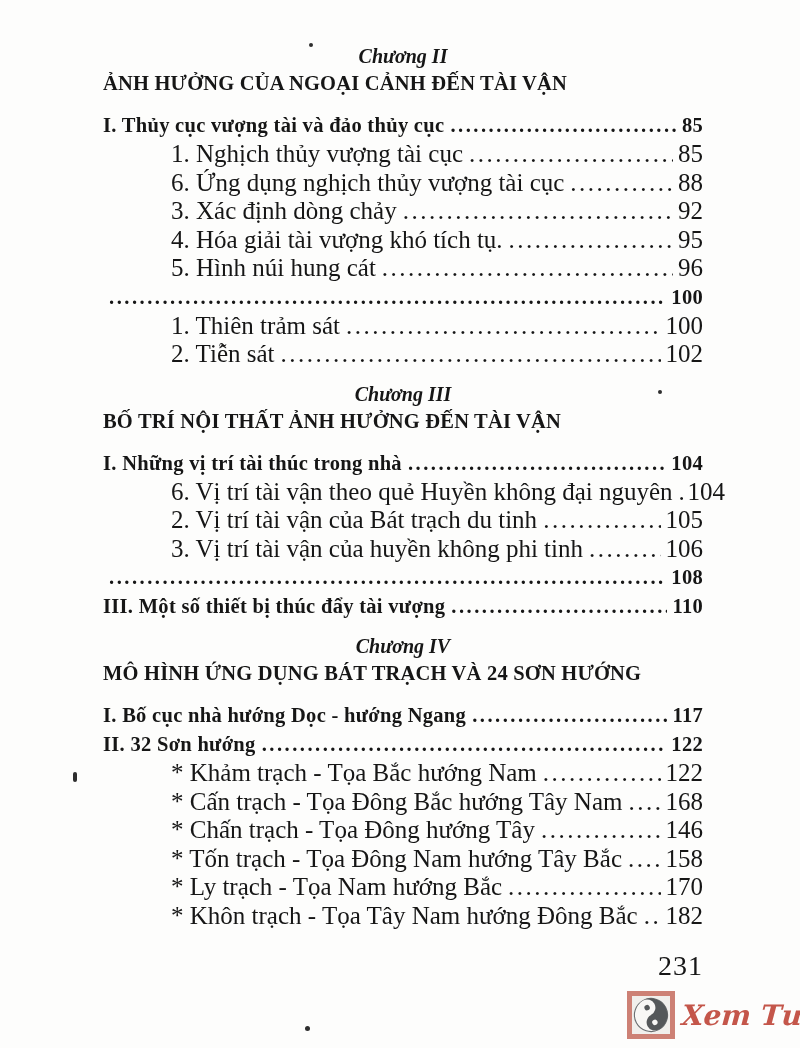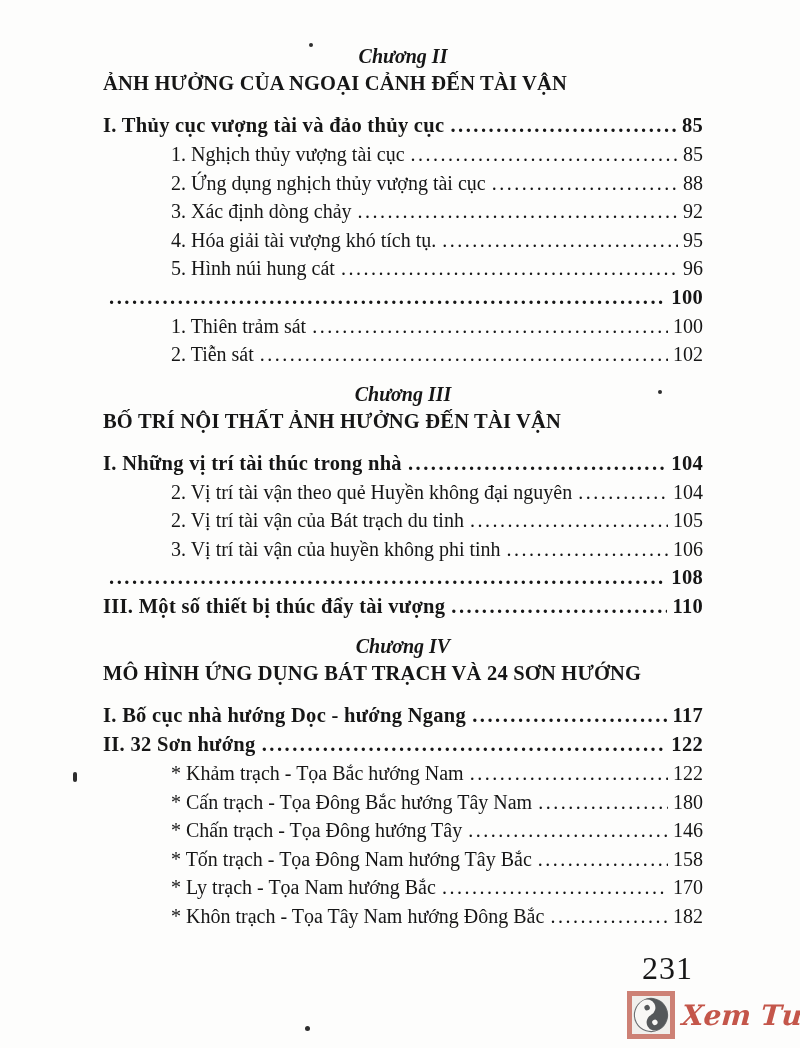--- a/index.html
+++ b/index.html
@@ -34,45 +34,45 @@
   }
   .entries { margin-top: 15px; }
   .row { display: flex; align-items: baseline; }
   .row.section {
     font-weight: bold;
     font-size: 20.5px;
     line-height: 29px;
     letter-spacing: 0.3px;
   }
   .row.item {
-    font-size: 20px;
+    font-size: 25px;
     line-height: 28.5px;
     padding-left: 68px;
   }
   .txt { flex: 0 0 auto; white-space: nowrap; }
   .leader {
     flex: 1 1 auto;
     overflow: hidden;
     white-space: nowrap;
     letter-spacing: 2.5px;
     margin-left: 6px;
     margin-right: 5px;
     min-width: 4px;
   }
   .leader::after {
     content: "..........................................................................................................";
   }
   .pg { flex: 0 0 auto; }
   .folio {
     position: absolute;
     top: 950px;
-    left: 93px;
+    left: 103px;
     width: 600px;
     text-align: right;
-    font-size: 32px;
+    font-size: 28px;
     letter-spacing: 1px;
   }
   .watermark {
     position: absolute;
     left: 627px; top: 991px;
     display: flex;
     align-items: center;
     gap: 7px;
   }
   .wm-icon {
@@ -108,21 +108,21 @@
           <span class="txt">I. Thủy cục vượng tài và đảo thủy cục</span>
           <span class="leader"></span>
           <span class="pg">85</span>
         </div>
         <div class="row item">
           <span class="txt">1. Nghịch thủy vượng tài cục</span>
           <span class="leader"></span>
           <span class="pg">85</span>
         </div>
         <div class="row item">
-          <span class="txt">2. Ứng dụng nghịch thủy vượng tài cục</span>
+          <span class="txt">6. Ứng dụng nghịch thủy vượng tài cục</span>
           <span class="leader"></span>
           <span class="pg">88</span>
         </div>
         <div class="row item">
           <span class="txt">3. Xác định dòng chảy</span>
           <span class="leader"></span>
           <span class="pg">92</span>
         </div>
         <div class="row item">
           <span class="txt">4. Hóa giải tài vượng khó tích tụ.</span>
@@ -153,21 +153,21 @@
     <section class="chapter">
       <div class="ch-label">Chương III</div>
       <div class="ch-title">BỐ TRÍ NỘI THẤT ẢNH HƯỞNG ĐẾN TÀI VẬN</div>
       <div class="entries">
         <div class="row section">
           <span class="txt">I. Những vị trí tài thúc trong nhà</span>
           <span class="leader"></span>
           <span class="pg">104</span>
         </div>
         <div class="row item">
-          <span class="txt">2. Vị trí tài vận theo quẻ Huyền không đại nguyên</span>
+          <span class="txt">6. Vị trí tài vận theo quẻ Huyền không đại nguyên</span>
           <span class="leader"></span>
           <span class="pg">104</span>
         </div>
         <div class="row item">
           <span class="txt">2. Vị trí tài vận của Bát trạch du tinh</span>
           <span class="leader"></span>
           <span class="pg">105</span>
         </div>
         <div class="row item">
           <span class="txt">3. Vị trí tài vận của huyền không phi tinh</span>
@@ -200,21 +200,21 @@
           <span class="pg">122</span>
         </div>
         <div class="row item">
           <span class="txt">* Khảm trạch - Tọa Bắc hướng Nam</span>
           <span class="leader"></span>
           <span class="pg">122</span>
         </div>
         <div class="row item">
           <span class="txt">* Cấn trạch - Tọa Đông Bắc hướng Tây Nam</span>
           <span class="leader"></span>
-          <span class="pg">180</span>
+          <span class="pg">168</span>
         </div>
         <div class="row item">
           <span class="txt">* Chấn trạch - Tọa Đông hướng Tây</span>
           <span class="leader"></span>
           <span class="pg">146</span>
         </div>
         <div class="row item">
           <span class="txt">* Tốn trạch - Tọa Đông Nam hướng Tây Bắc</span>
           <span class="leader"></span>
           <span class="pg">158</span>

